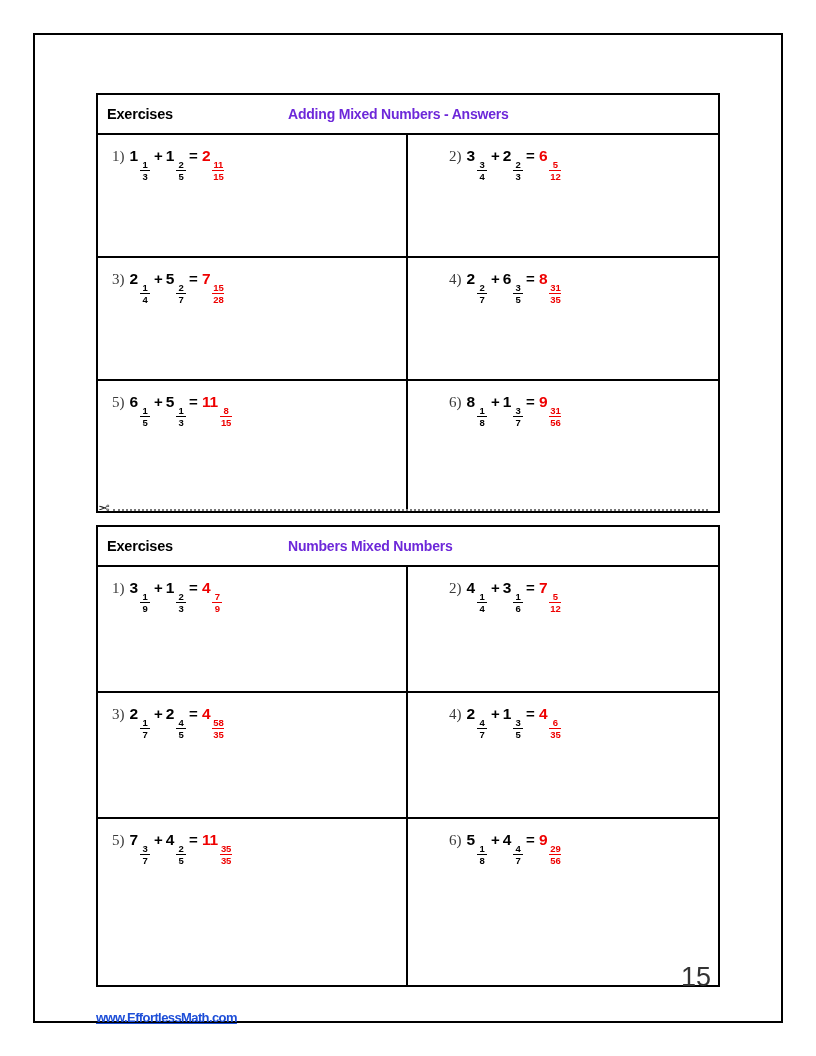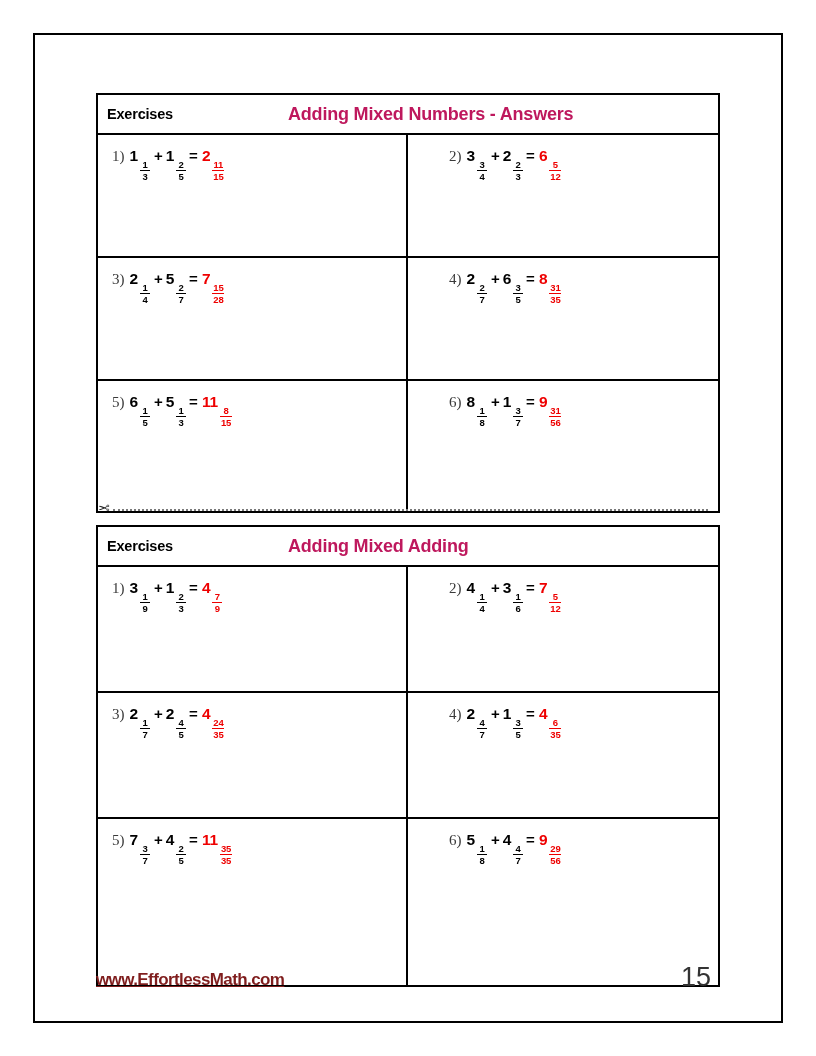--- a/index.html
+++ b/index.html
@@ -47,22 +47,22 @@
   }
   .ws-header .hdr-exercises {
     font-weight: bold;
     font-size: 14.5px;
     color: #000;
     padding-left: 9px;
     letter-spacing: -0.2px;
   }
   .ws-header .hdr-title {
     font-weight: bold;
-    font-size: 18px;
-    color: #be185d;
+    font-size: 14px;
+    color: #6d28d9;
     position: absolute;
     left: 190px;
     letter-spacing: -0.2px;
   }
 
   .ws-row {
     display: flex;
     border-bottom: 2px solid #000000;
   }
   .ws-row:last-child { border-bottom: none; }
@@ -164,24 +164,24 @@
     flex: 1;
     height: 1px;
     border-top: 2px dotted #7a7a7a;
     margin-top: 4px;
   }
 
   
   .footer-url {
     position: absolute;
     left: 96px;
-    top: 970px;
-    font-size: 17px;
-    font-weight: bold;
-    color: #7f1d1d;
+    top: 1010px;
+    font-size: 13px;
+    font-weight: bold;
+    color: #1d4ed8;
     text-decoration: underline;
     letter-spacing: -0.6px;
   }
   .footer-page {
     position: absolute;
     left: 681px;
     top: 962px;
     font-size: 27px;
     font-family: "Liberation Sans", sans-serif;
     color: #333;
@@ -300,21 +300,21 @@
 </div>
 
 <div class="cutline">
   <span class="scissors-icon">✂</span>
   <span class="cut-dashes"></span>
 </div>
 
 <div class="worksheet" id="worksheet-blank">
   <div class="ws-header">
     <span class="hdr-exercises">Exercises</span>
-    <span class="hdr-title">Adding Mixed Adding</span>
+    <span class="hdr-title">Numbers Mixed Numbers</span>
   </div>
 
   <div class="ws-row r1">
     <div class="ws-cell left">
       <div class="problem indent-b"><span class="pnum">1)</span><span class="mathterm"><span>3</span><span class="frac">
               <span class="num">1</span>
               <span class="bar"></span>
               <span class="den">9</span>
             </span></span><span class="op">+</span><span class="mathterm"><span>1</span><span class="frac">
               <span class="num">2</span>
@@ -347,21 +347,21 @@
     <div class="ws-cell left">
       <div class="problem"><span class="pnum">3)</span><span class="mathterm"><span>2</span><span class="frac">
               <span class="num">1</span>
               <span class="bar"></span>
               <span class="den">7</span>
             </span></span><span class="op">+</span><span class="mathterm"><span>2</span><span class="frac">
               <span class="num">4</span>
               <span class="bar"></span>
               <span class="den">5</span>
             </span></span><span class="eq">=</span><span class="mathterm answer"><span>4</span><span class="frac">
-              <span class="num">24</span>
+              <span class="num">58</span>
               <span class="bar"></span>
               <span class="den">35</span>
             </span></span></div>
     </div>
     <div class="ws-cell right">
       <div class="problem indent-a"><span class="pnum">4)</span><span class="mathterm"><span>2</span><span class="frac">
               <span class="num">4</span>
               <span class="bar"></span>
               <span class="den">7</span>
             </span></span><span class="op">+</span><span class="mathterm"><span>1</span><span class="frac">

